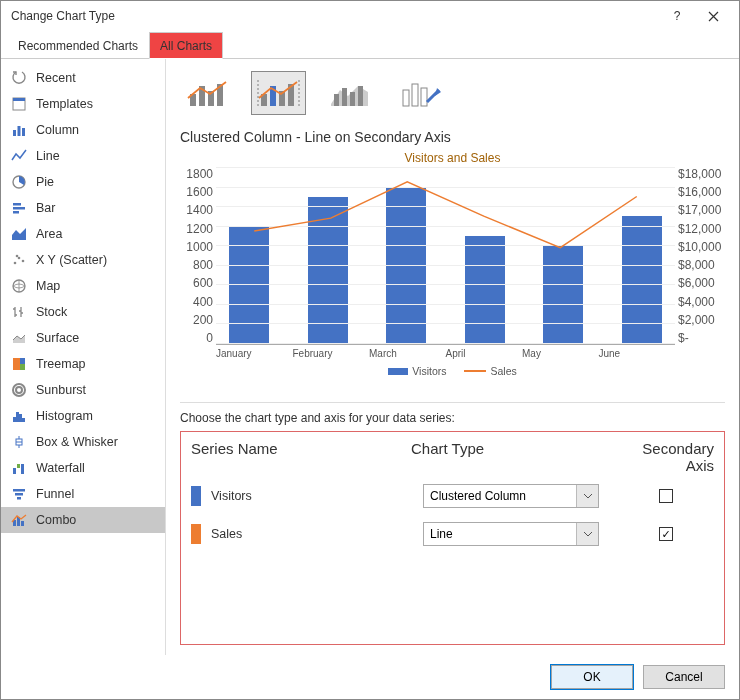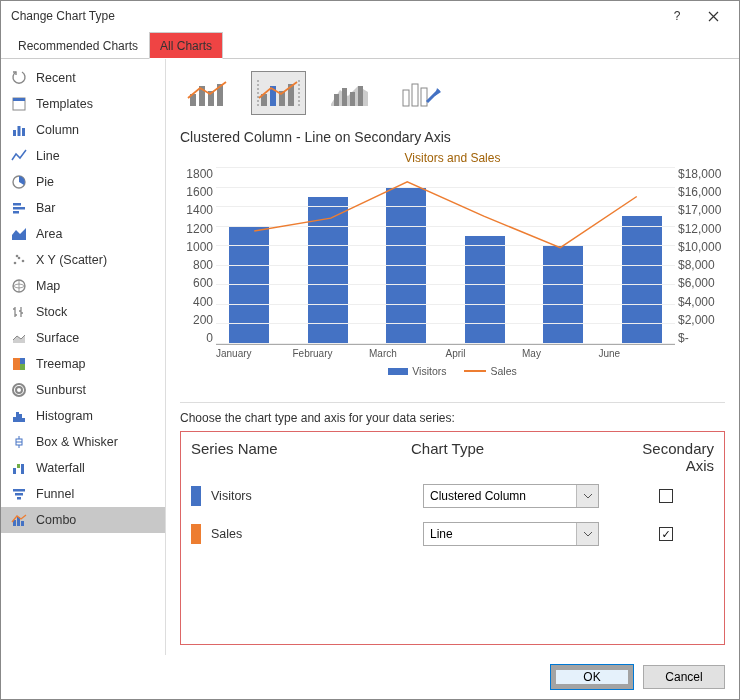--- a/index.html
+++ b/index.html
@@ -47,21 +47,21 @@
 .series-row { display: flex; align-items: center; margin-bottom: 14px; font-size: 12.5px; }
 .series-row .sw { width: 10px; height: 20px; margin-right: 10px; }
 .series-row .name { width: 200px; color: #333; }
 .series-row .select { flex: 0 0 176px; display: flex; border: 1px solid #aaa; height: 24px; align-items: center; margin-left: 12px; }
 .series-row .select span { flex: 1; padding-left: 6px; font-size: 12px; }
 .series-row .select .dd { width: 22px; height: 100%; border-left: 1px solid #bbb; background: #e8e8e8; display: flex; align-items: center; justify-content: center; }
 .series-row .chk { width: 96px; display: flex; justify-content: center; margin-left: auto; }
 .chk-box { width: 14px; height: 14px; border: 1px solid #333; display: flex; align-items: center; justify-content: center; font-size: 11px; }
 .footer { display: flex; justify-content: flex-end; gap: 10px; padding: 10px 14px; }
 .footer button { width: 82px; height: 24px; font-size: 12px; background: #e1e1e1; border: 1px solid #aaa; }
-.footer button.primary { outline: 1px solid #0078d4; outline-offset: 0px; border: 5px solid #a3a3a3; background: #e5f1fb; }
+.footer button.primary { outline: 1px solid #0078d4; outline-offset: 0px; border: 1px solid #a3a3a3; background: #e5f1fb; }
 svg { display: block; }
 </style>
 </head>
 <body>
 
 <div class="titlebar">
   <span class="title">Change Chart Type</span>
   <div class="qbtn">?</div>
   <div class="xbtn">
     <svg width="11" height="11" viewBox="0 0 11 11">

